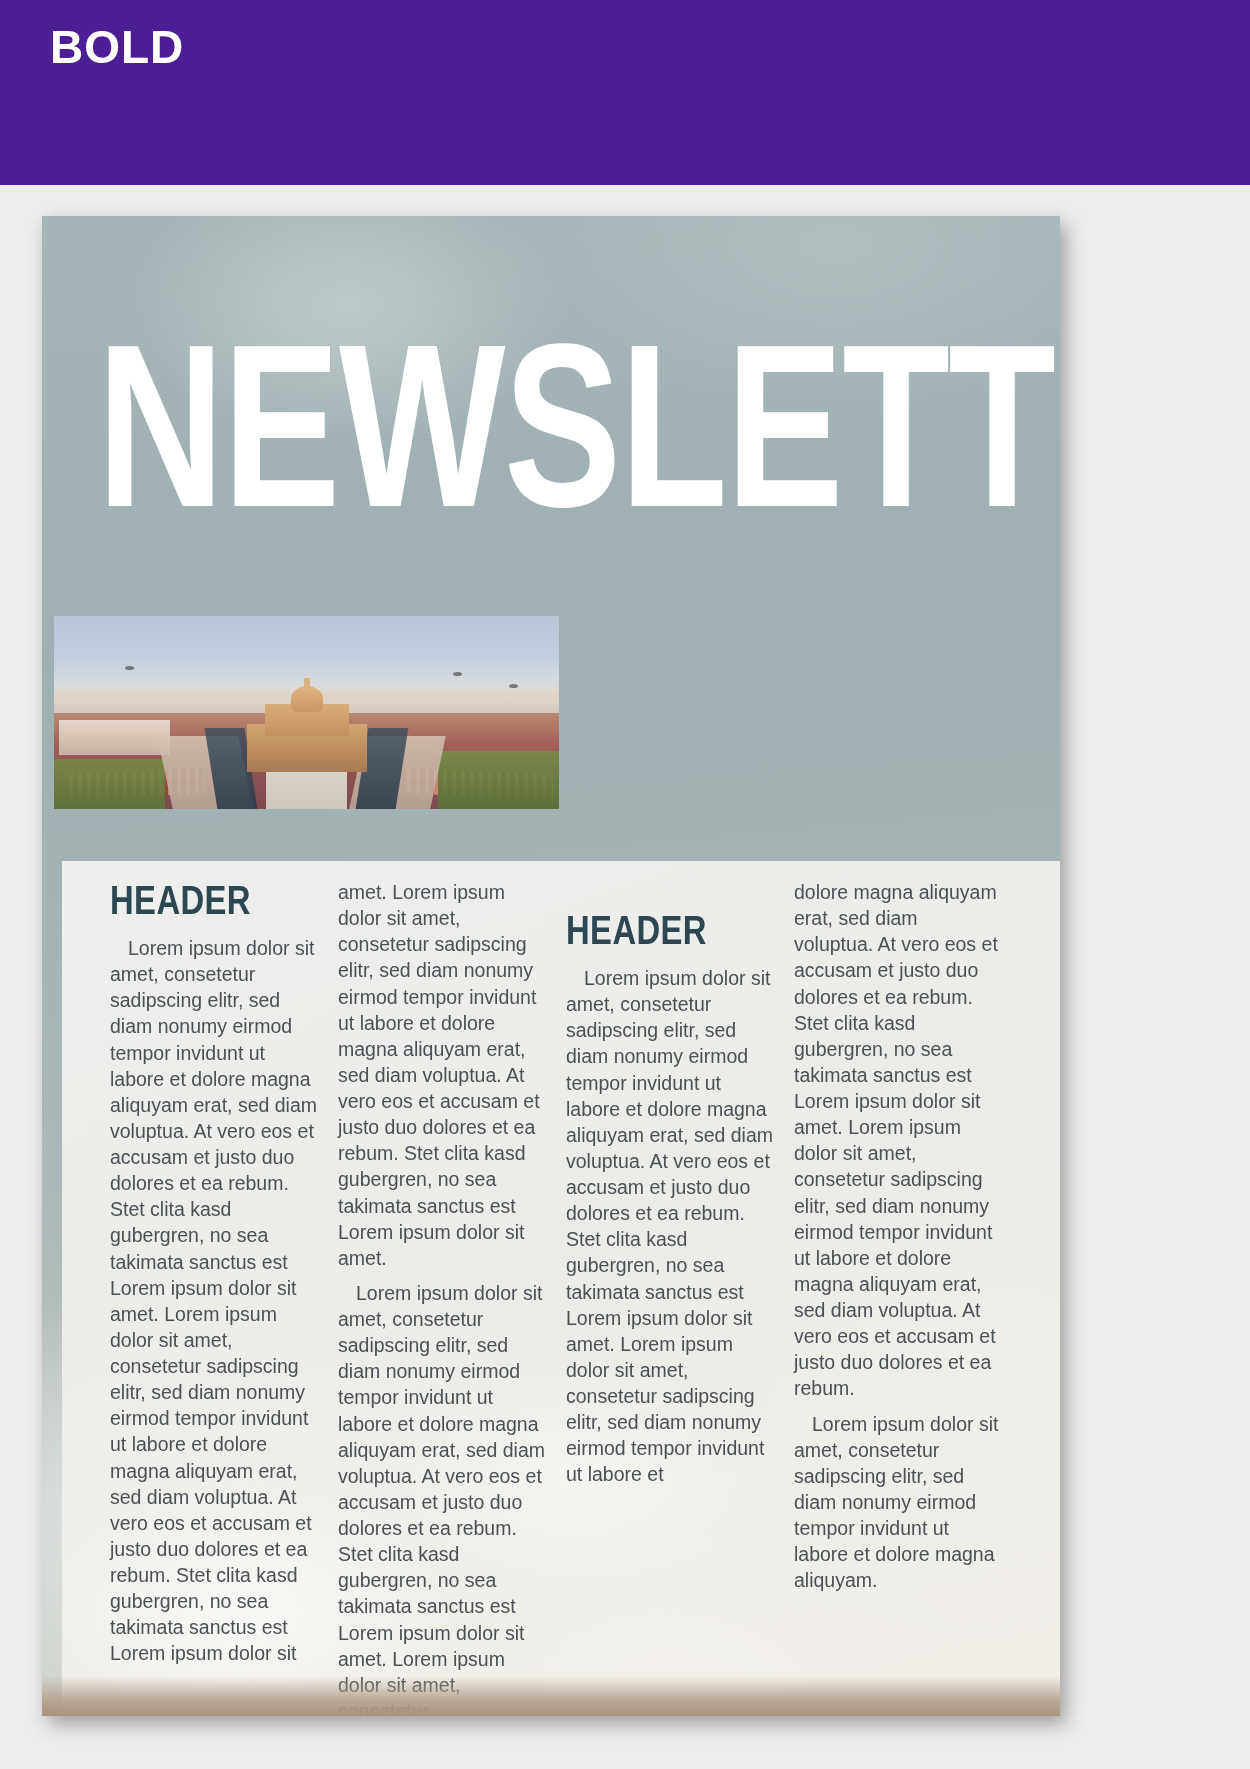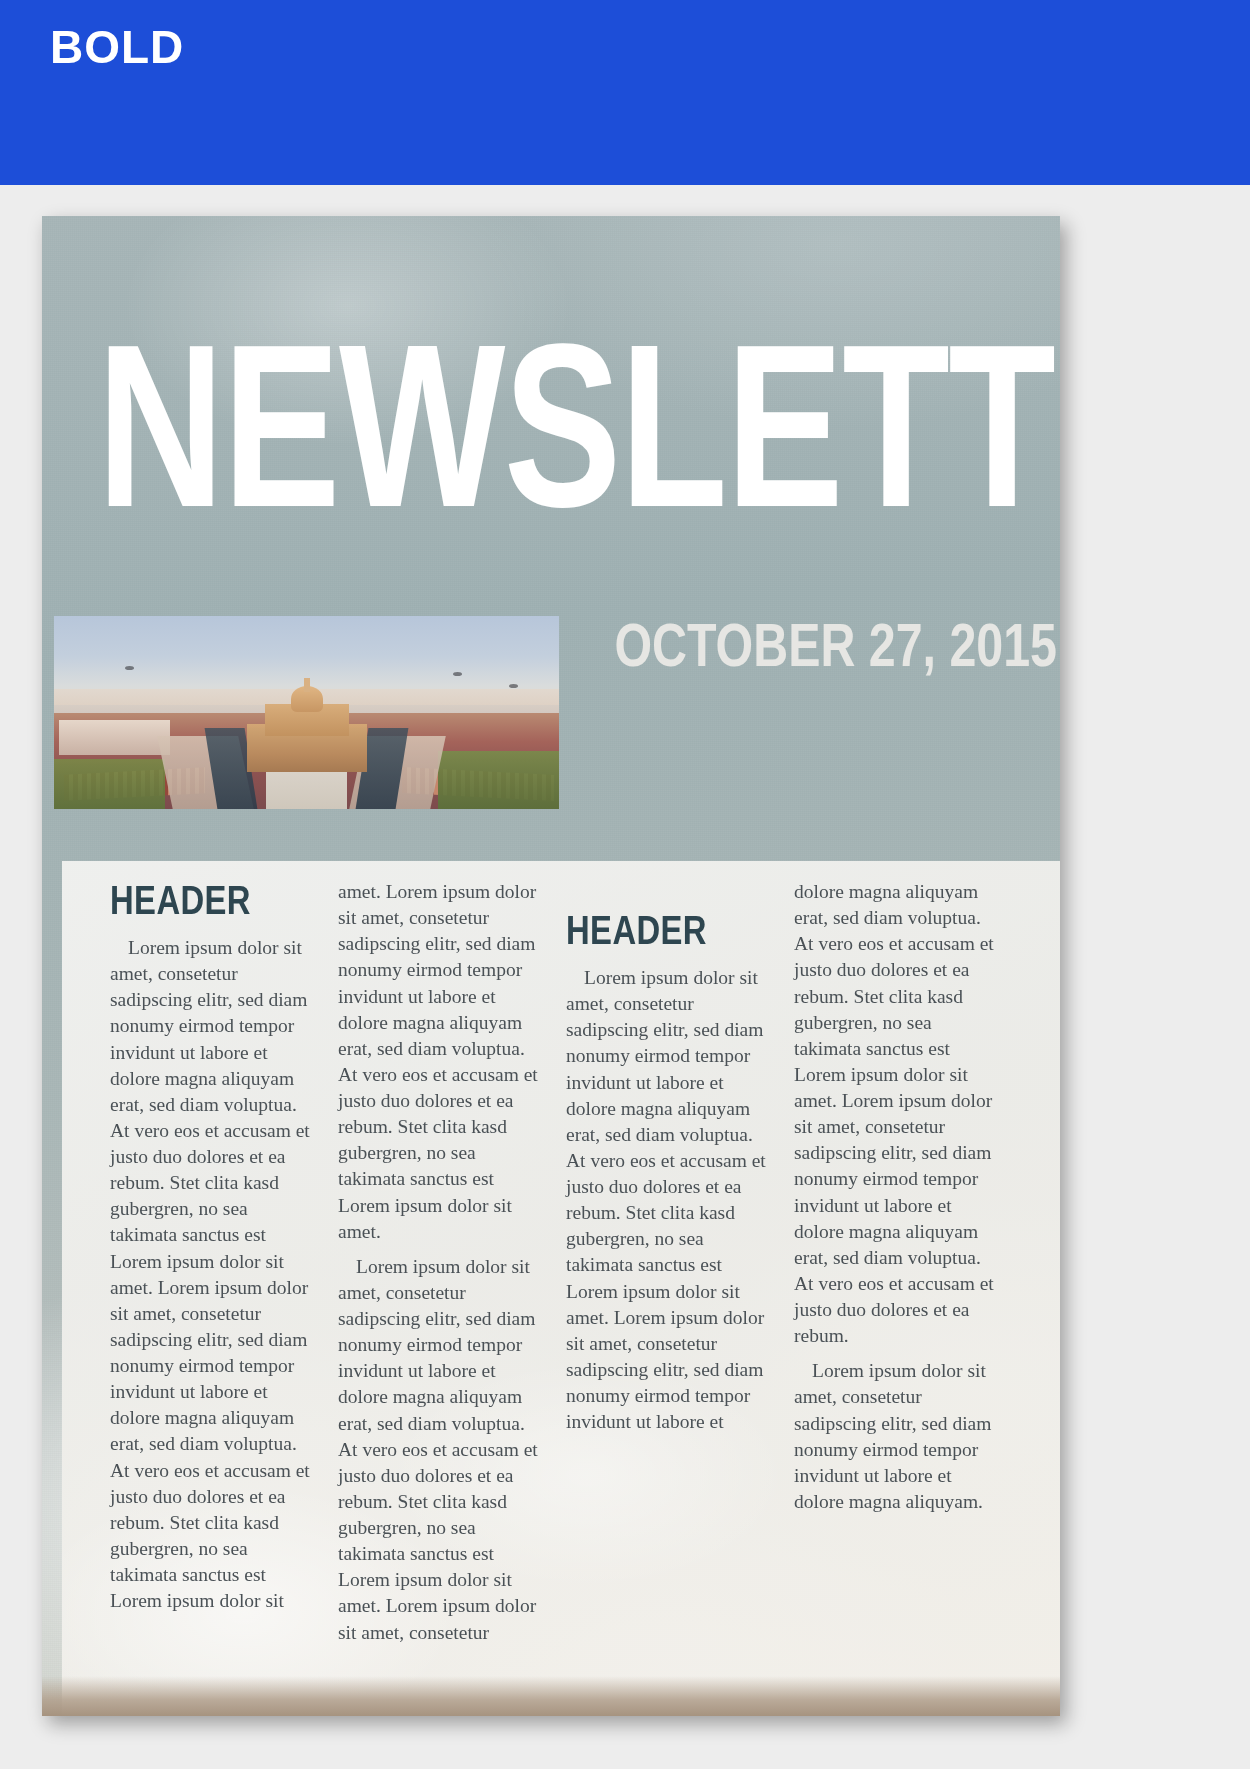--- a/index.html
+++ b/index.html
@@ -14,21 +14,21 @@
     overflow: hidden;
     position: relative;
   }
 
   
   .topbar {
     position: absolute;
     left: 0; top: 0;
     width: 1250px;
     height: 185px;
-    background: #1d4ed8;
+    background: #4c1d95;
     overflow: hidden;
   }
   .brand-title-wrap {
     position: absolute;
     left: 50px;
     top: 22px;
   }
   .brand-line1 {
     font-family: "Liberation Sans", sans-serif;
     font-weight: bold;
@@ -304,21 +304,21 @@
     font-size: 40px;
     line-height: 1.05;
     color: #2e4650;
     margin: 0 0 14px 0;
     letter-spacing: 0.5px;
     transform: scaleX(0.82);
     transform-origin: left center;
   }
   .col-header.spaced { margin-top: 30px; }
   .col p {
-    font-family: Liberation Serif, serif;
+    font-family: Liberation Sans, sans-serif;
     font-size: 19.5px;
     line-height: 1.34;
     color: #4a5156;
     margin: 0 0 9px 0;
     text-indent: 18px;
   }
   .col p.noindent { text-indent: 0; }
 
   
   .cloud-wash {
@@ -344,23 +344,20 @@
 
 <div class="doc-shadow"></div>
 
 <div class="doc">
 
   <div class="doc-bg"></div>
   <div class="doc-grain"></div>
 
   <div class="masthead">
     <div class="masthead-title">NEWSLETTER</div>
-    <div class="masthead-date-row">
-      <div class="masthead-date">OCTOBER 27, 2015</div>
-    </div>
   </div>
 
   <div class="feature-photo">
     <div class="fp-sky"></div>
     <div class="fp-haze"></div>
     <div class="fp-ground"></div>
     <div class="fp-bldgL"></div>
     <div class="fp-arcadeL"></div>
     <div class="fp-arcadeR"></div>
     <div class="fp-lawnL"></div>

